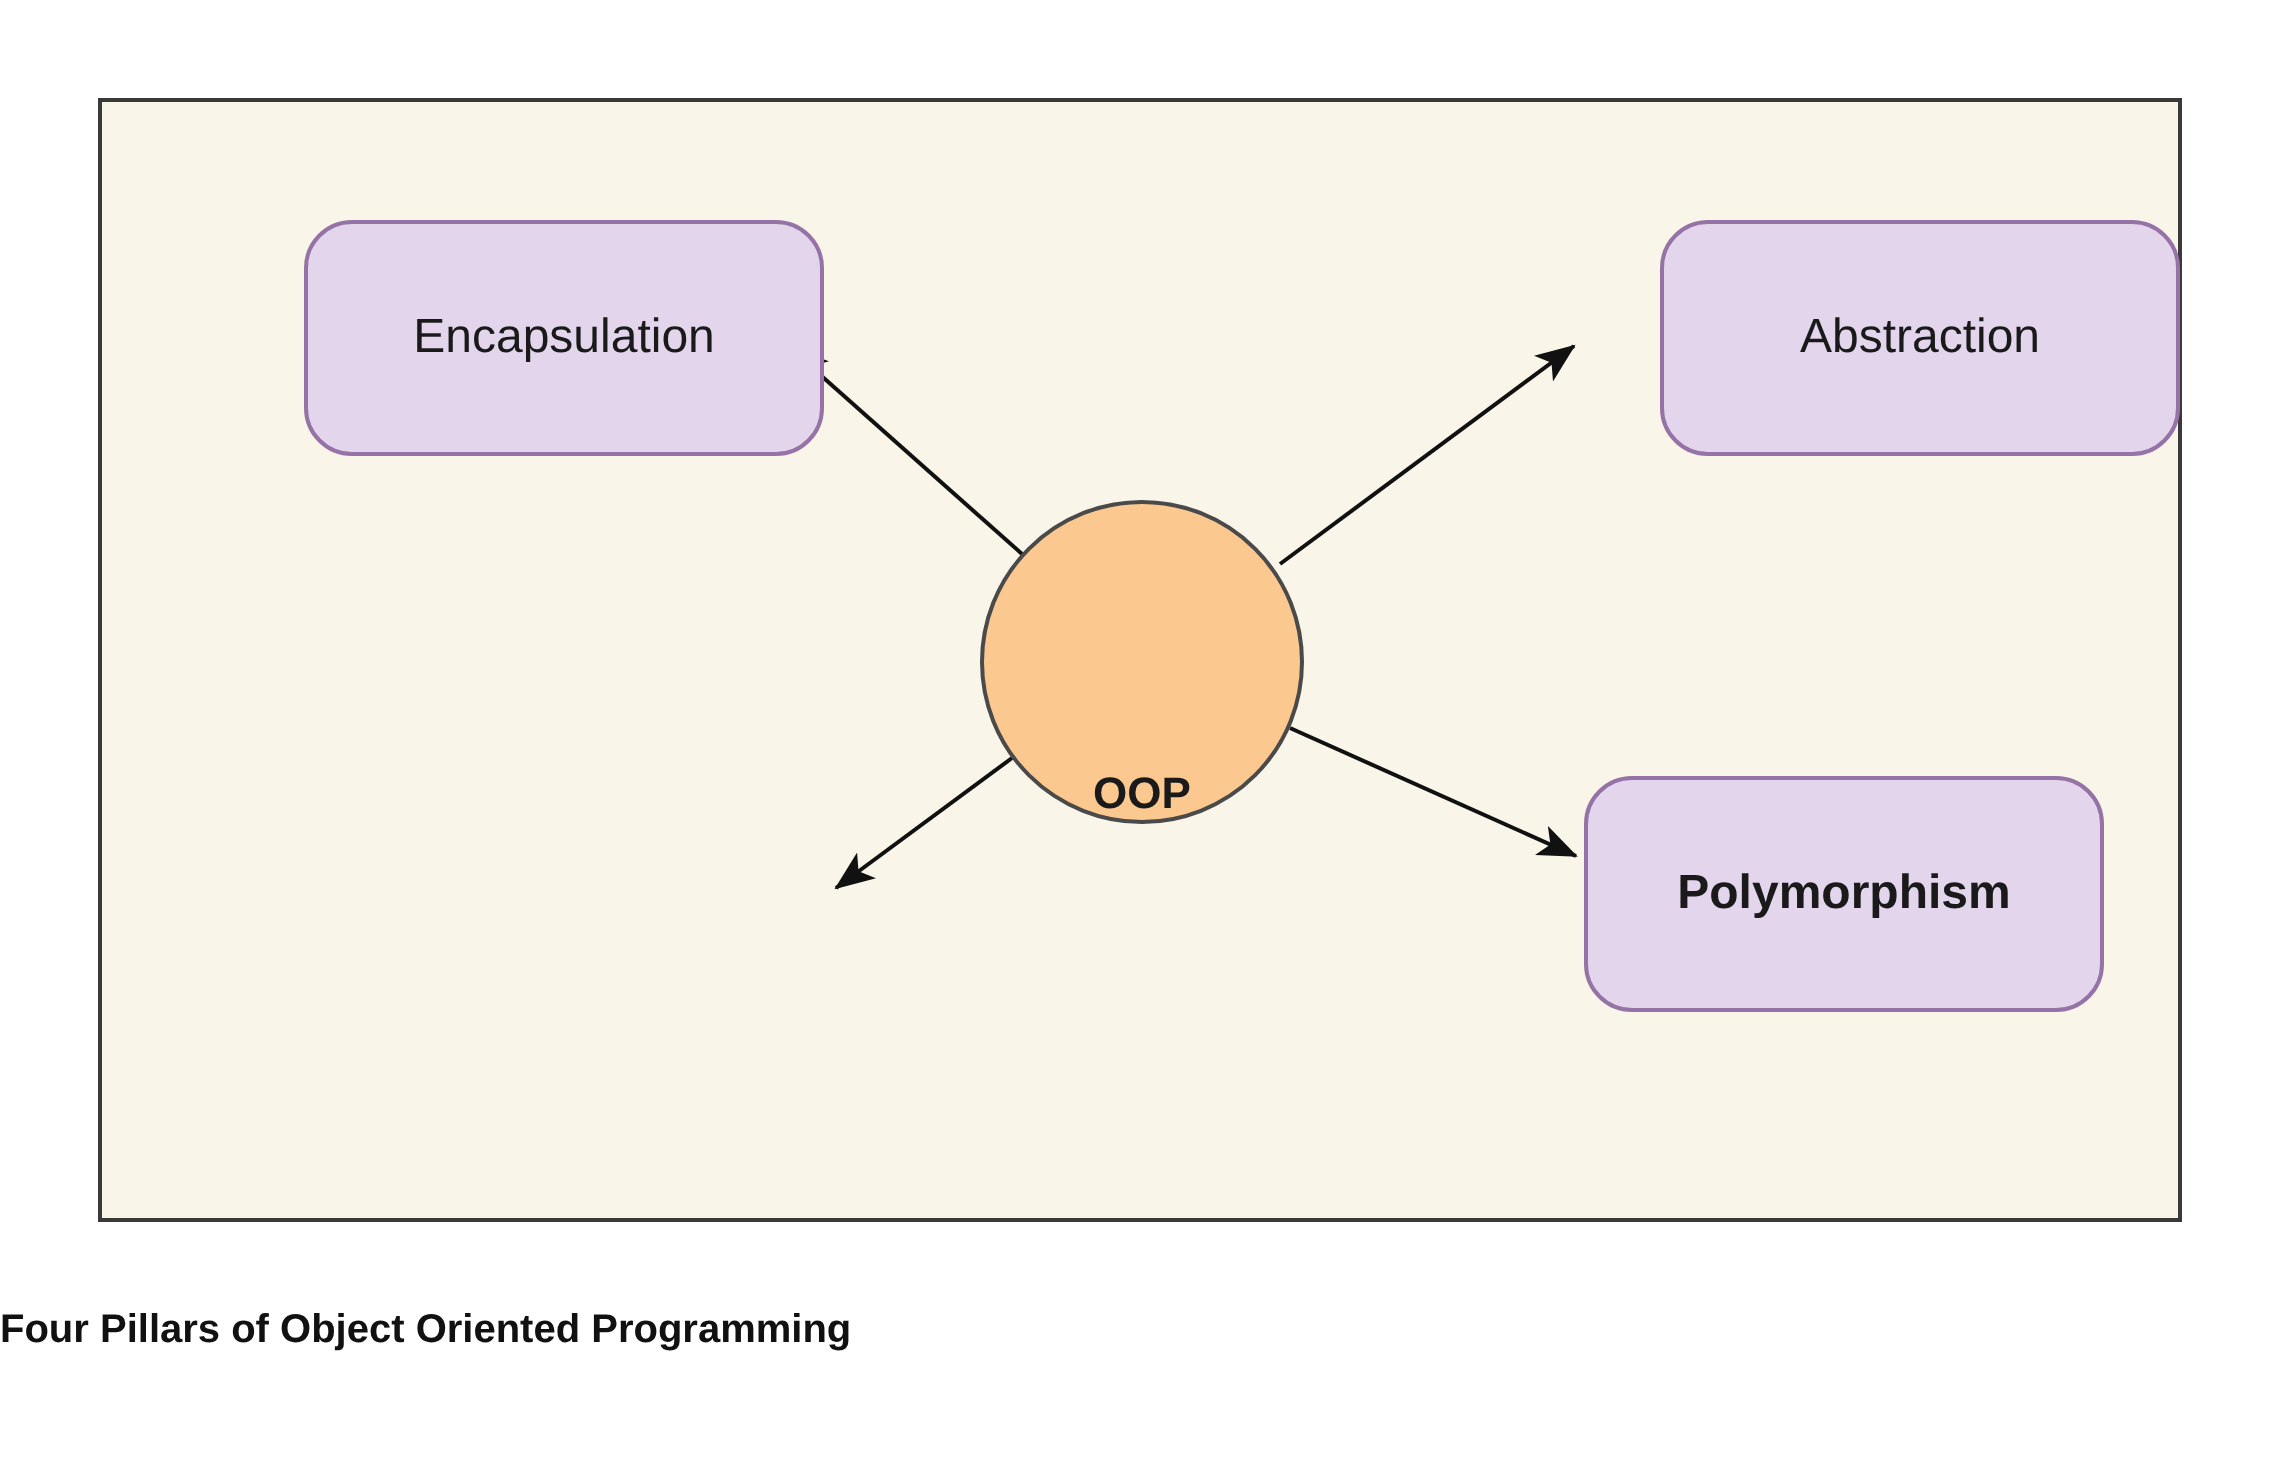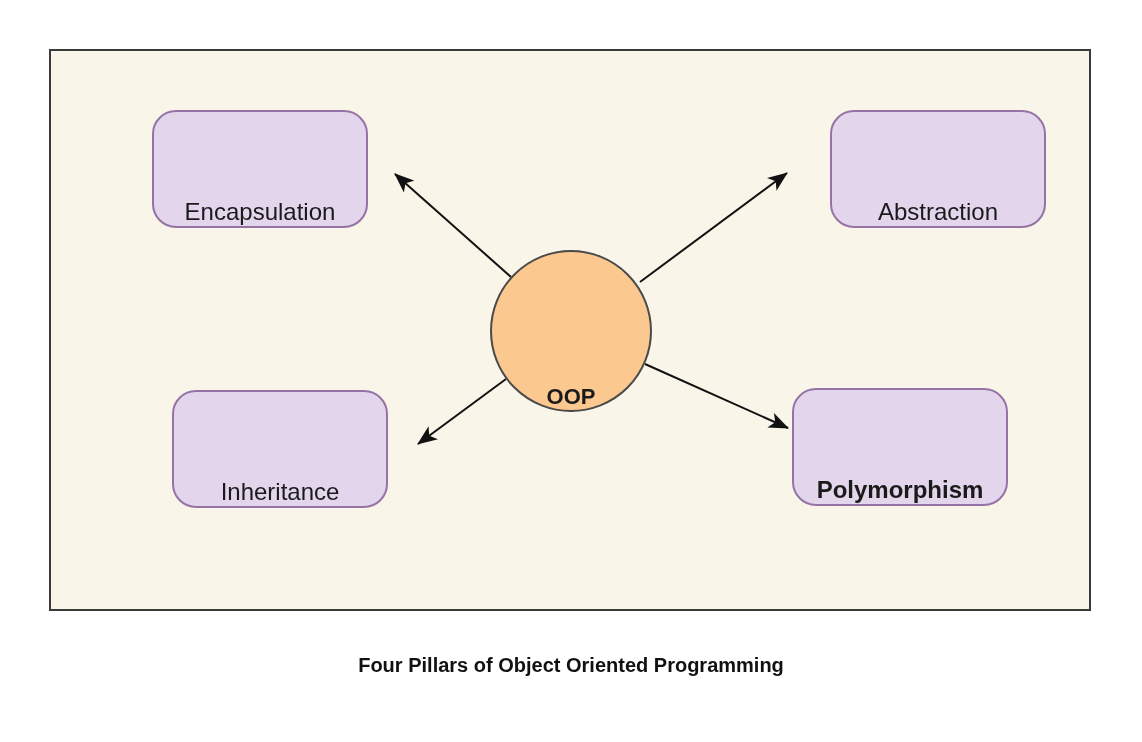--- a/index.html
+++ b/index.html
@@ -20,27 +20,27 @@
     left: 49px;
     top: 49px;
     width: 1038px;
     height: 558px;
     background: var(--canvas-bg, #f9f5e9);
     border: 2px solid var(--canvas-border, #3a3a3a);
     box-sizing: content-box;
   }
   .node {
     position: absolute;
-    width: 216px;
+    width: 260px;
     height: 118px;
     border-radius: 24px;
     background: var(--node-fill, #e3d5ec);
     border: 2px solid var(--node-border, #9673a6);
     display: flex;
-    align-items: flex-end;
+    align-items: center;
     justify-content: center;
     font-size: 24px;
     color: var(--text-color, #1a1a1a);
     box-sizing: border-box;
   }
   .node-encapsulation { left: 152px; top: 110px; }
   .node-abstraction  { left: 830px; top: 110px; }
   .node-inheritance  { left: 172px; top: 390px; }
   .node-polymorphism { left: 792px; top: 388px; font-weight: bold; }
   .center-node {
@@ -66,21 +66,20 @@
     top: 0;
     width: 1142px;
     height: 742px;
     pointer-events: none;
   }
   .caption {
     position: absolute;
     left: 0;
     top: 654px;
     width: 1142px;
-    text-align: center;
     font-size: 20px;
     font-weight: bold;
     color: #111111;
   }
 </style>
 </head>
 <body>
 
 <div class="page" style="--canvas-bg: #f9f5e9; --canvas-border: #3a3a3a; --node-fill: #e3d5ec; --node-border: #9673a6; --center-fill: #fbc88f; --center-border: #4a4a4a; --text-color: #1a1a1a;">
 
@@ -99,23 +98,20 @@
   </svg>
 
   <div class="node node-encapsulation">
     <span>Encapsulation</span>
   </div>
 
   <div class="node node-abstraction">
     <span>Abstraction</span>
   </div>
 
-  <div class="node node-inheritance">
-    <span>Inheritance</span>
-  </div>
 
   <div class="node node-polymorphism">
     <span>Polymorphism</span>
   </div>
 
   <div class="center-node">
     <span>OOP</span>
   </div>
 
   <div class="caption">Four Pillars of Object Oriented Programming</div>

